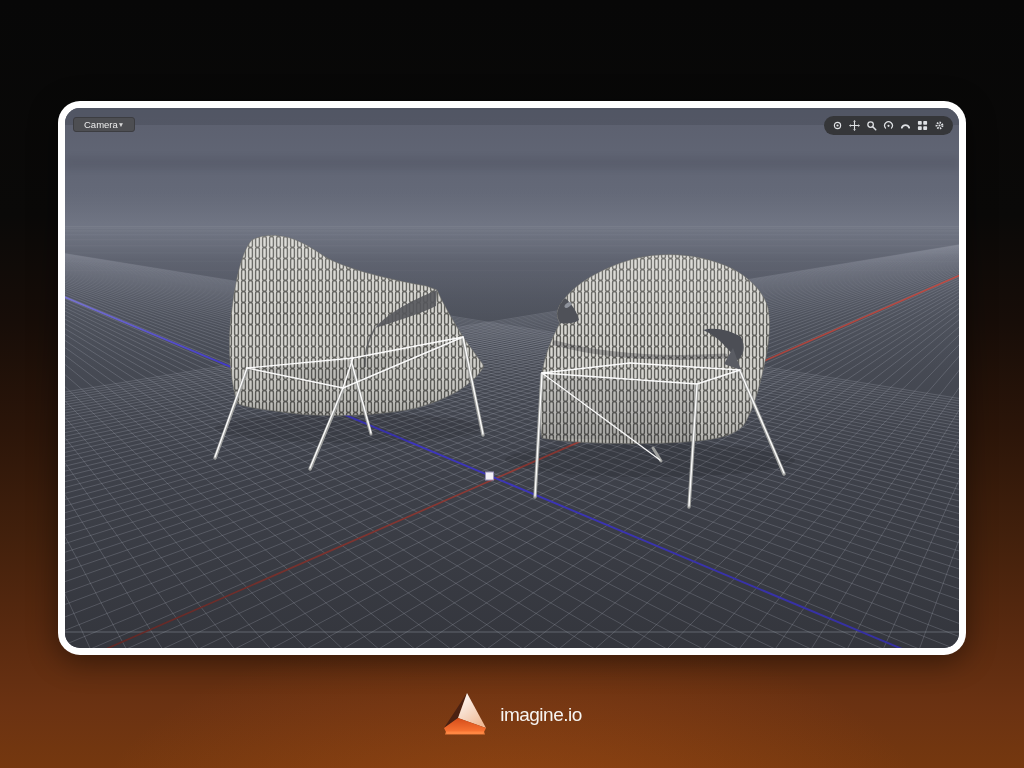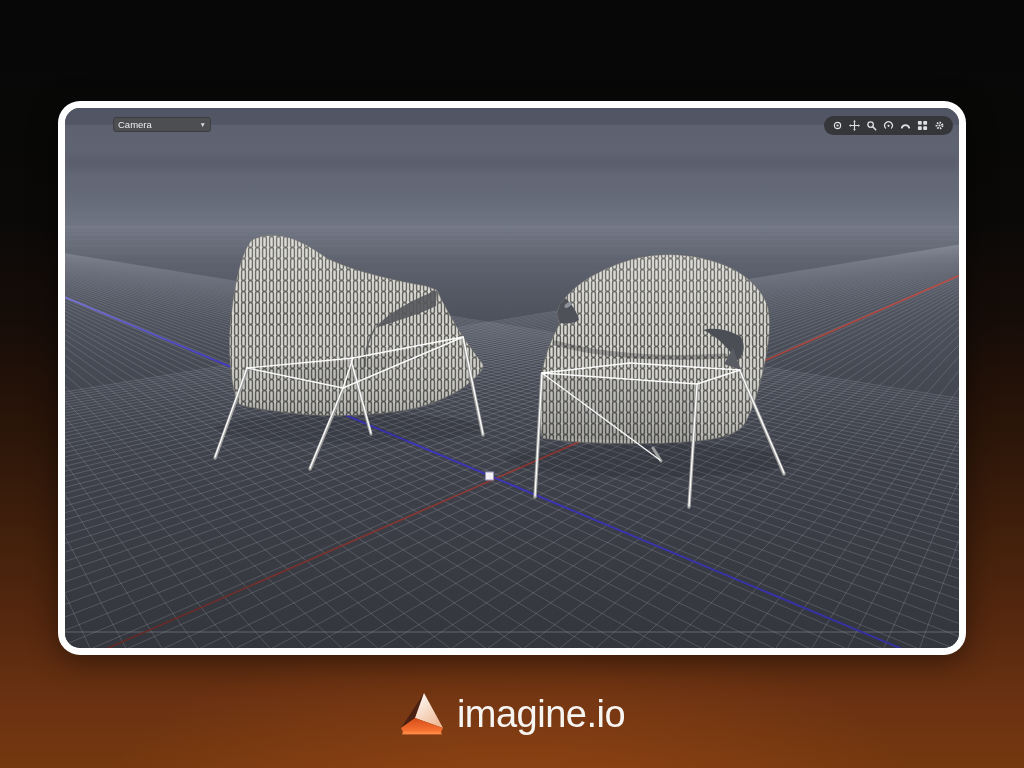--- a/index.html
+++ b/index.html
@@ -14,42 +14,42 @@
     position:absolute;left:58px;top:101px;width:908px;height:554px;
     background:#ffffff;border-radius:22px;box-sizing:border-box;padding:7px;
     box-shadow:0 6px 30px rgba(0,0,0,0.45);
   }
   .viewport{
     position:relative;width:894px;height:540px;border-radius:15px;overflow:hidden;
     background:#5d6170;
   }
   .viewport svg.scene{display:block;width:894px;height:540px;}
   .cam-select{
-    position:absolute;left:8px;top:9px;width:98px;height:15px;
+    position:absolute;left:8px;top:9px;width:62px;height:15px;
     background:#4d4e52;border:1px solid #3c3d41;border-radius:3px;
     display:flex;align-items:center;justify-content:space-between;
-    padding:0 4px;box-sizing:border-box;cursor:pointer;margin-left:40px;
+    padding:0 10px;box-sizing:border-box;cursor:pointer;
   }
   .cam-select .lbl{font-size:9.5px;color:#ececec;line-height:1;}
   .cam-select .chev{font-size:6.5px;color:#d8d8d8;line-height:1;transform:translateY(0.5px);}
   .toolbar{
     position:absolute;right:6px;top:8px;height:19px;border-radius:10px;
     background:#353639;display:flex;align-items:center;padding:0 6px;gap:2px;
   }
   .tool{
     width:15px;height:15px;border:none;background:transparent;padding:0;margin:0;
     display:flex;align-items:center;justify-content:center;cursor:pointer;
   }
   .tool svg{display:block;}
   .logo{
     position:absolute;left:0;right:0;top:688px;height:52px;
     display:flex;align-items:center;justify-content:center;gap:12px;
   }
   .logo-text{
-    color:#f7f5f2;font-size:38px;letter-spacing:-0.5px;line-height:1;
+    color:#f7f5f2;font-size:19px;letter-spacing:-0.5px;line-height:1;
   }
 </style>
 </head>
 <body>
 
 <div class="card">
   <div class="viewport">
 
     <svg class="scene" id="scene" viewBox="0 0 894 540" preserveAspectRatio="none">
       <defs>

